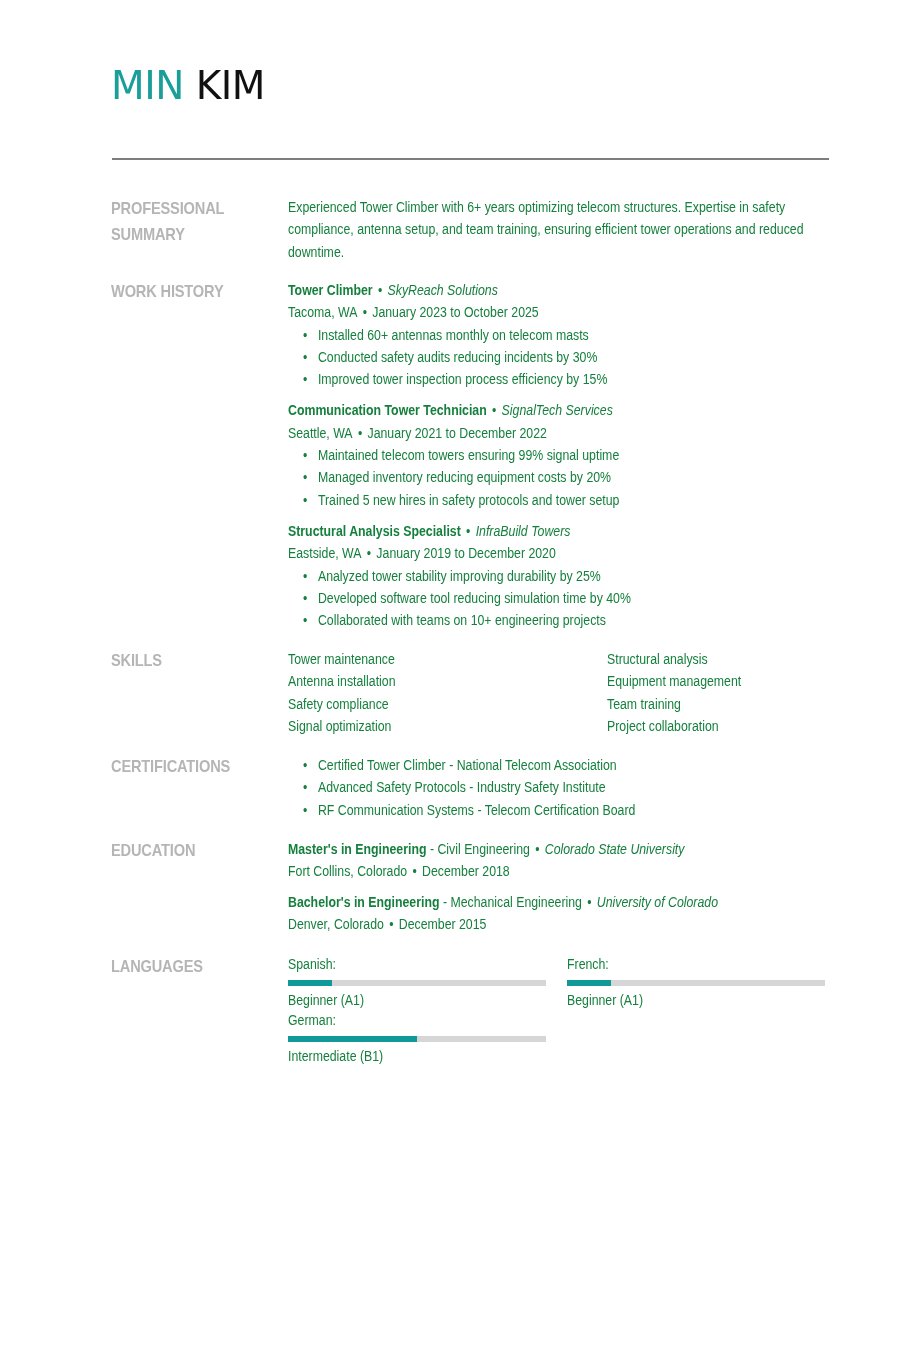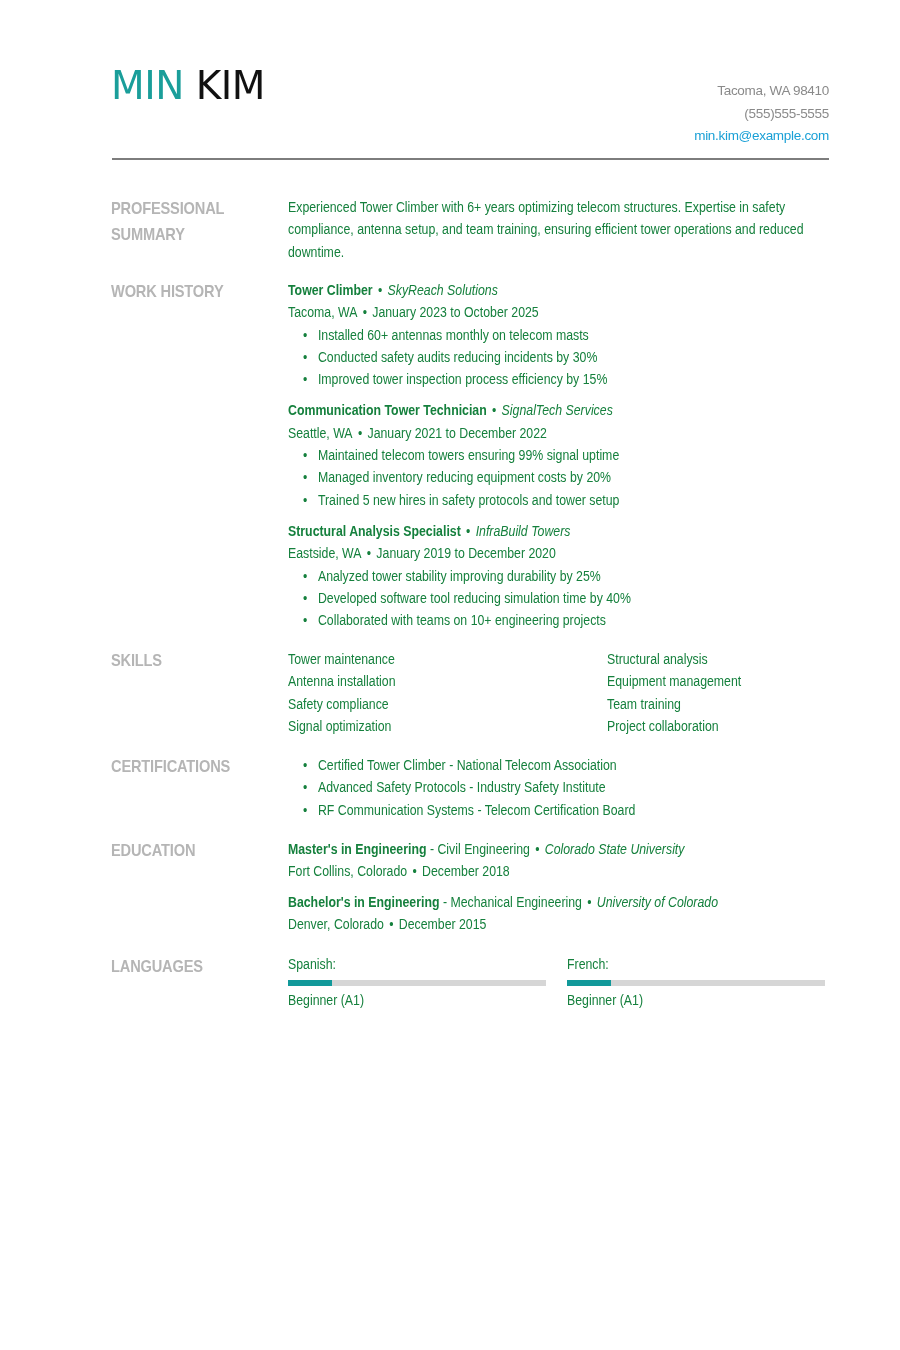--- a/index.html
+++ b/index.html
@@ -49,25 +49,20 @@
 </head>
 <body>
 
 <div class="page">
 
   <div class="name">
     <span class="first">MIN</span>
     <span class="last">KIM</span>
   </div>
 
-  <div class="contact">
-    <div>Tacoma, WA 98410</div>
-    <div>(555)555-5555</div>
-    <div class="email">min.kim@example.com</div>
-  </div>
 
   <div class="rule"></div>
 
   <div class="section" style="top:196px;">
     <div class="label" style="width:140px;">PROFESSIONAL SUMMARY</div>
     <div class="content">
       <div class="cond summary-text">Experienced Tower Climber with 6+ years optimizing telecom structures. Expertise in safety compliance, antenna setup, and team training, ensuring efficient tower operations and reduced downtime.</div>
     </div>
   </div>
 
@@ -162,17 +157,24 @@
             </div>
           <div class="lang-level cond">Beginner (A1)</div>
         </div>
         <div>
           <div class="lang-name cond">French:</div>
           <div class="bar">
               <div class="fill" style="width: 17%;"></div>
             </div>
           <div class="lang-level cond">Beginner (A1)</div>
         </div>
+        <div>
+          <div class="lang-name cond">German:</div>
+          <div class="bar">
+              <div class="fill" style="width: 50%;"></div>
+            </div>
+          <div class="lang-level cond">Intermediate (B1)</div>
+        </div>
       </div>
     </div>
   </div>
 
 </div>
 
 </body></html>

